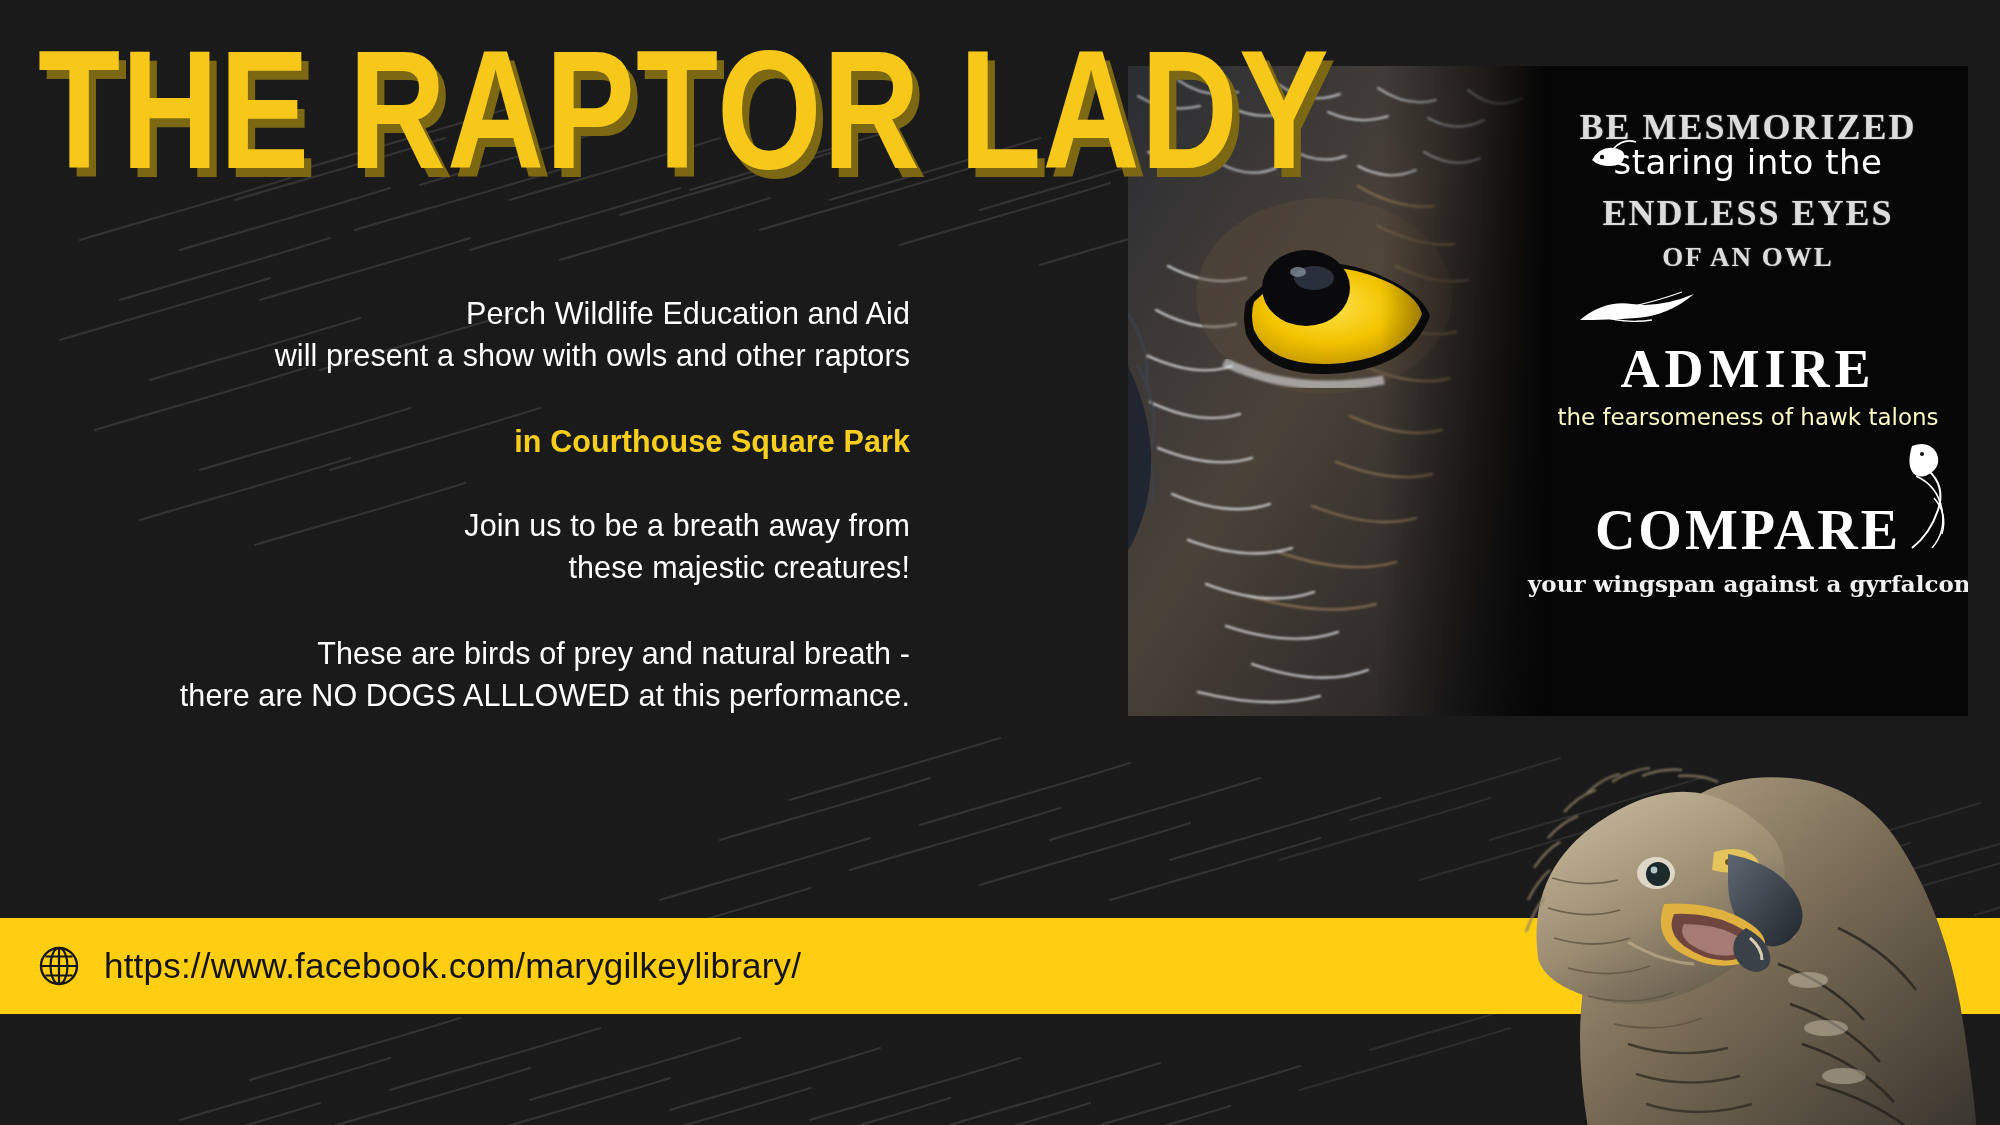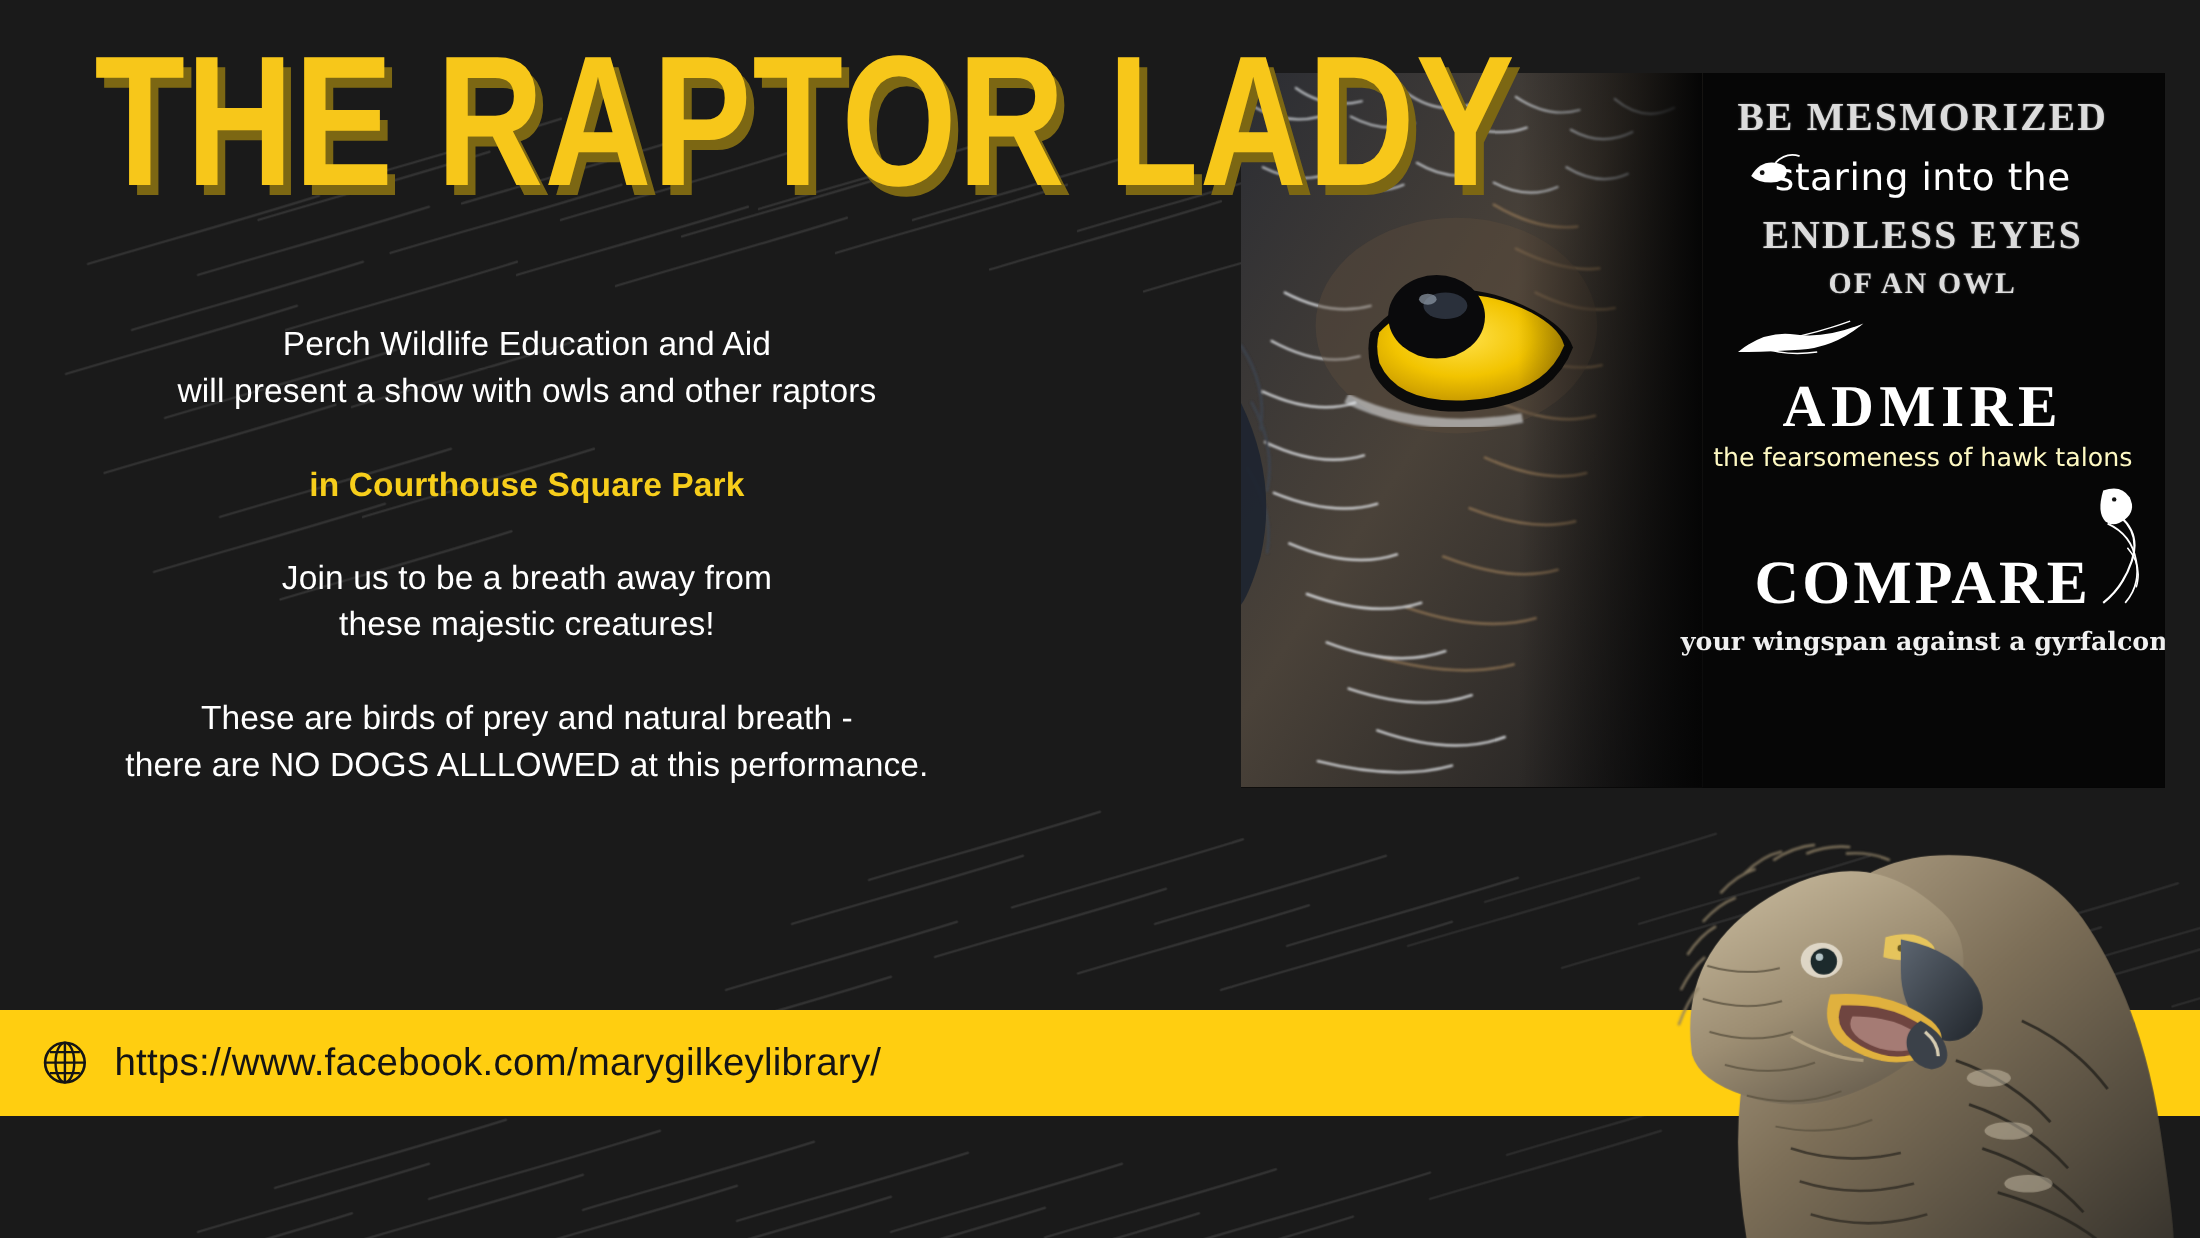--- a/index.html
+++ b/index.html
@@ -21,42 +21,40 @@
     position:absolute;inset:0;
     pointer-events:none;
     opacity:.85;
   }
   .stripes svg{width:100%;height:100%;display:block;}
 
   
   .title-wrap{
     position:absolute;left:38px;top:26px;
     z-index:6;
-    margin-left:48px;
   }
   .title{
     font-family:"Liberation Sans Narrow","Liberation Sans",sans-serif;
     font-weight:bold;
     font-size:132px;
     line-height:1.0;
     letter-spacing:1px;
     color:#F7C71A;
     transform:scaleX(1.02) scaleY(1.28);
     transform-origin:left top;
     text-shadow:7px 7px 0 #7C6713;
     white-space:nowrap;
   }
 
   
   .copy{
     position:absolute;
     left:0px;top:292px;width:910px;
     z-index:6;
-    text-align:center;
-    padding-left:24px;
+    text-align:right;
   }
   .para{margin:0 0 0 0;}
   .line{
     color:#ffffff;
     font-size:30.5px;
     line-height:42px;
     font-weight:400;
     letter-spacing:.1px;
     white-space:nowrap;
   }
@@ -88,21 +86,21 @@
     color:#ededed;
     white-space:nowrap;
   }
   .serif-chalk{
     font-family:"Liberation Serif","DejaVu Serif",serif;
     font-weight:bold;
     letter-spacing:2px;
     color:#dcdcdc;
     text-shadow:0 0 2px rgba(255,255,255,.35);
   }
-  .t-be{top:19px;font-size:36px;}
+  .t-be{top:40px;font-size:36px;}
   .t-staring{
     top:76px;font-size:34px;
     font-family:"DejaVu Sans","Liberation Sans",sans-serif;
     font-weight:400;letter-spacing:.5px;color:#fff;
   }
   .t-endless{top:126px;font-size:36px;}
   .t-ofowl{top:176px;font-size:27px;}
   .t-admire{
     top:272px;font-size:54px;letter-spacing:5px;
     font-family:"Liberation Serif","DejaVu Serif",serif;font-weight:bold;color:#fff;

